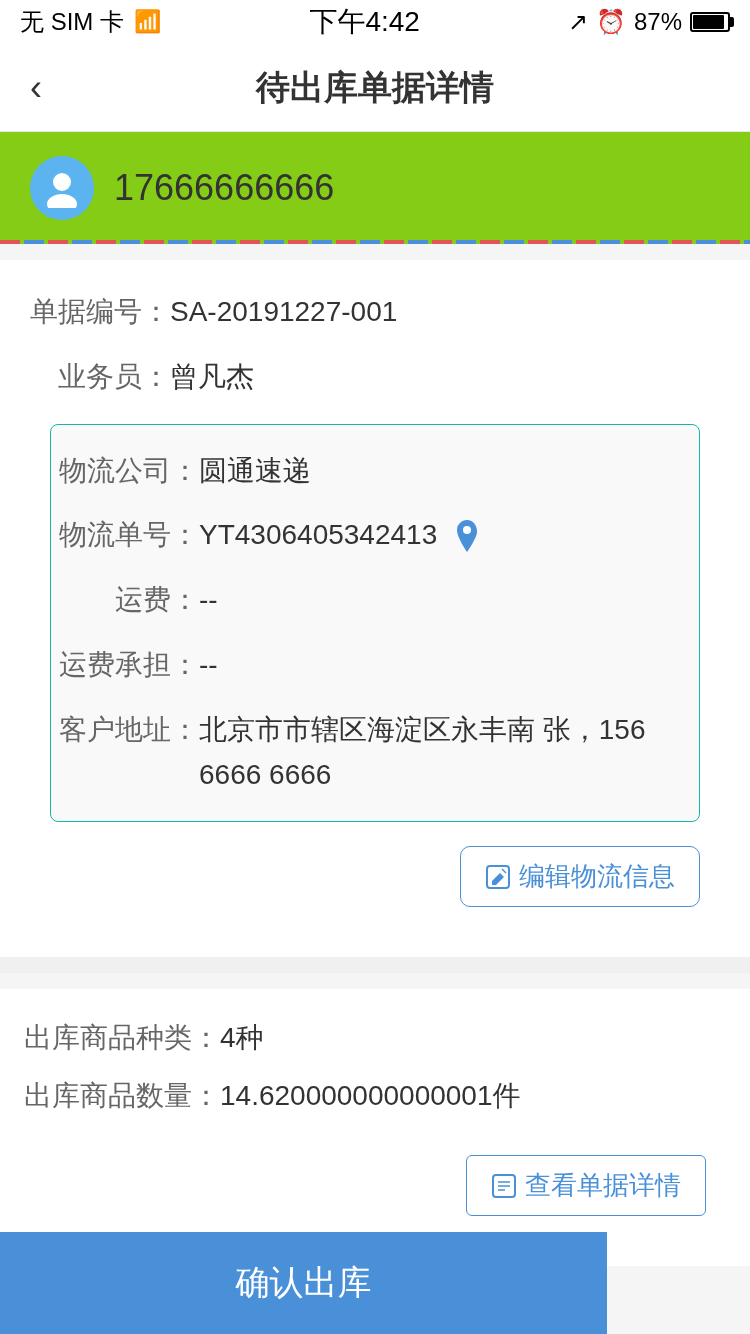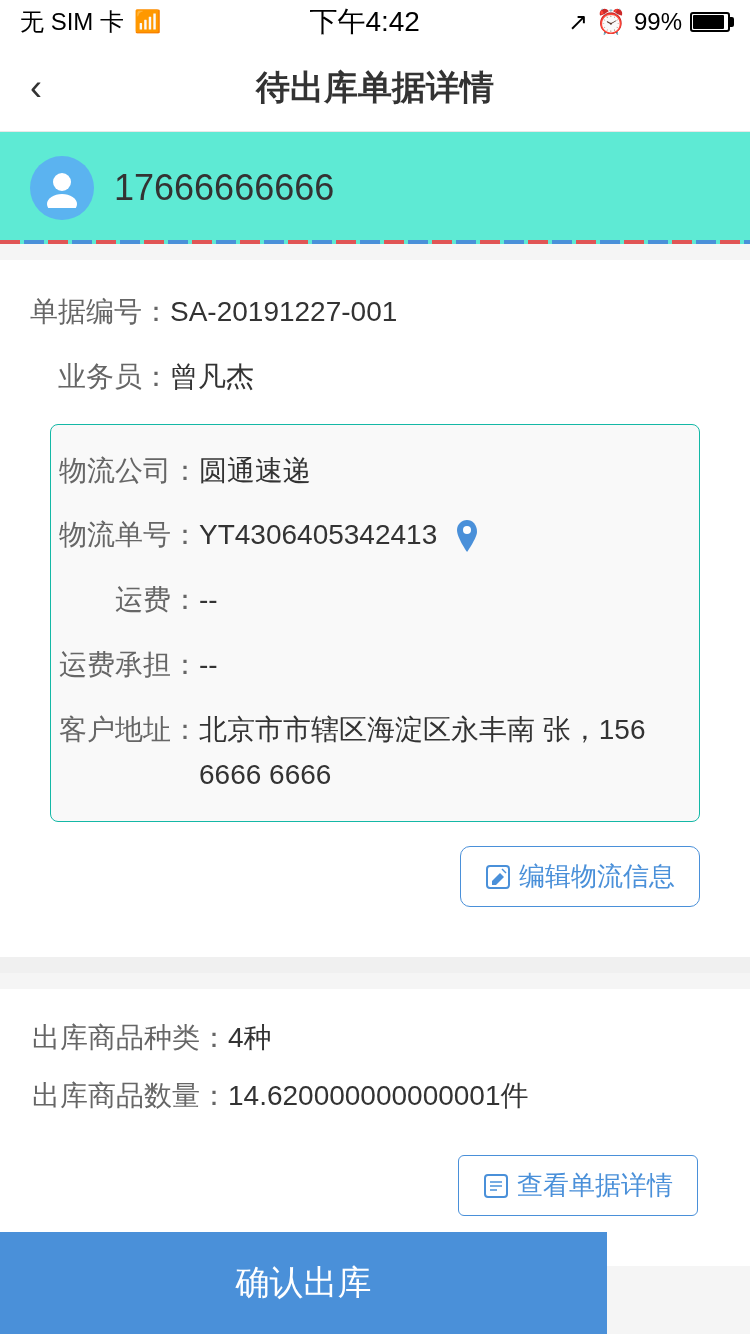--- a/index.html
+++ b/index.html
@@ -88,21 +88,21 @@
       cursor: pointer;
     }
     .nav-title {
       font-size: 34px;
       font-weight: 600;
       color: #333;
     }
 
     
     .customer-header {
-      background: #5eead4;
+      background: #84cc16;
       padding: 24px 30px;
       display: flex;
       align-items: center;
       gap: 20px;
       position: relative;
     }
     .customer-avatar {
       width: 64px;
       height: 64px;
       background: #5bb3f0;
@@ -225,21 +225,21 @@
     
     .divider {
       height: 16px;
       background: #f0f0f0;
     }
 
     
     .goods-section {
       background: #fff;
       margin-top: 16px;
-      padding: 30px 32px;
+      padding: 30px 24px;
     }
     .goods-row {
       display: flex;
       align-items: center;
       margin-bottom: 20px;
       font-size: 28px;
     }
     .goods-row:last-child { margin-bottom: 0; }
     .goods-label {
       color: #666;
@@ -311,21 +311,21 @@
 
   <div class="status-bar">
     <div class="status-left">
       <span>无 SIM 卡</span>
       <span class="wifi-icon">📶</span>
     </div>
     <div class="status-center">下午4:42</div>
     <div class="status-right">
       <span>↗</span>
       <span>⏰</span>
-      <span>99%</span>
+      <span>87%</span>
       <span class="battery-icon">
         <span class="battery-fill"></span>
       </span>
     </div>
   </div>
 
   <div class="nav-bar">
     <span class="nav-back">‹</span>
     <span class="nav-title">待出库单据详情</span>
   </div>

